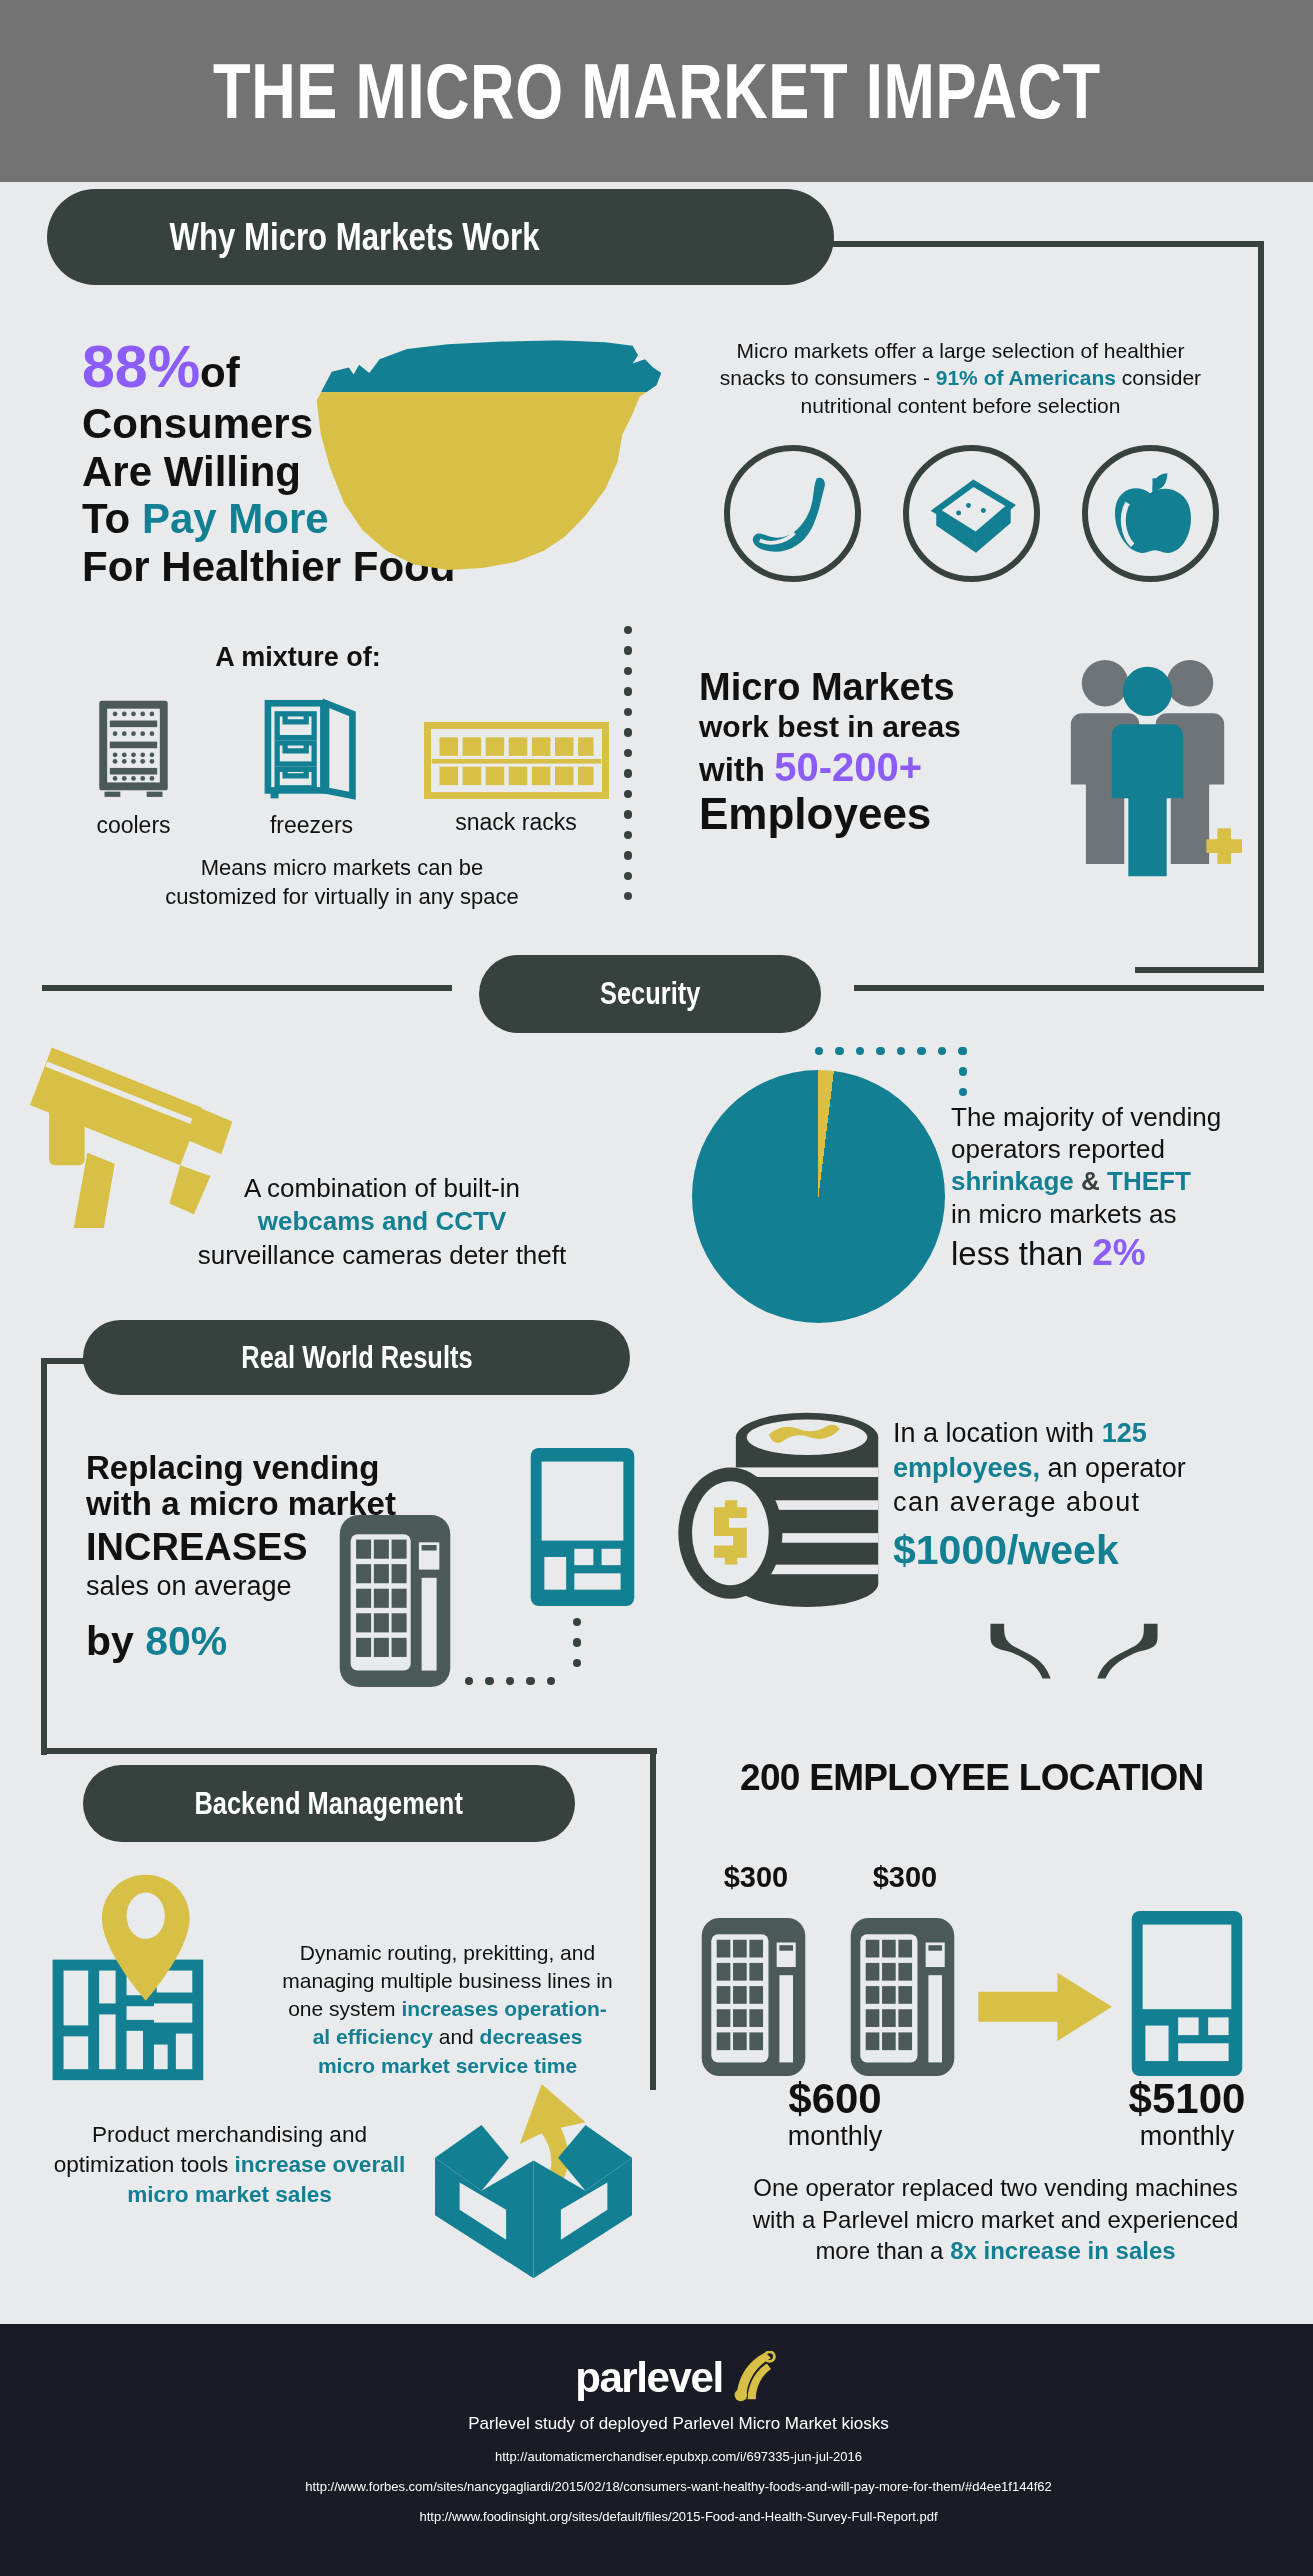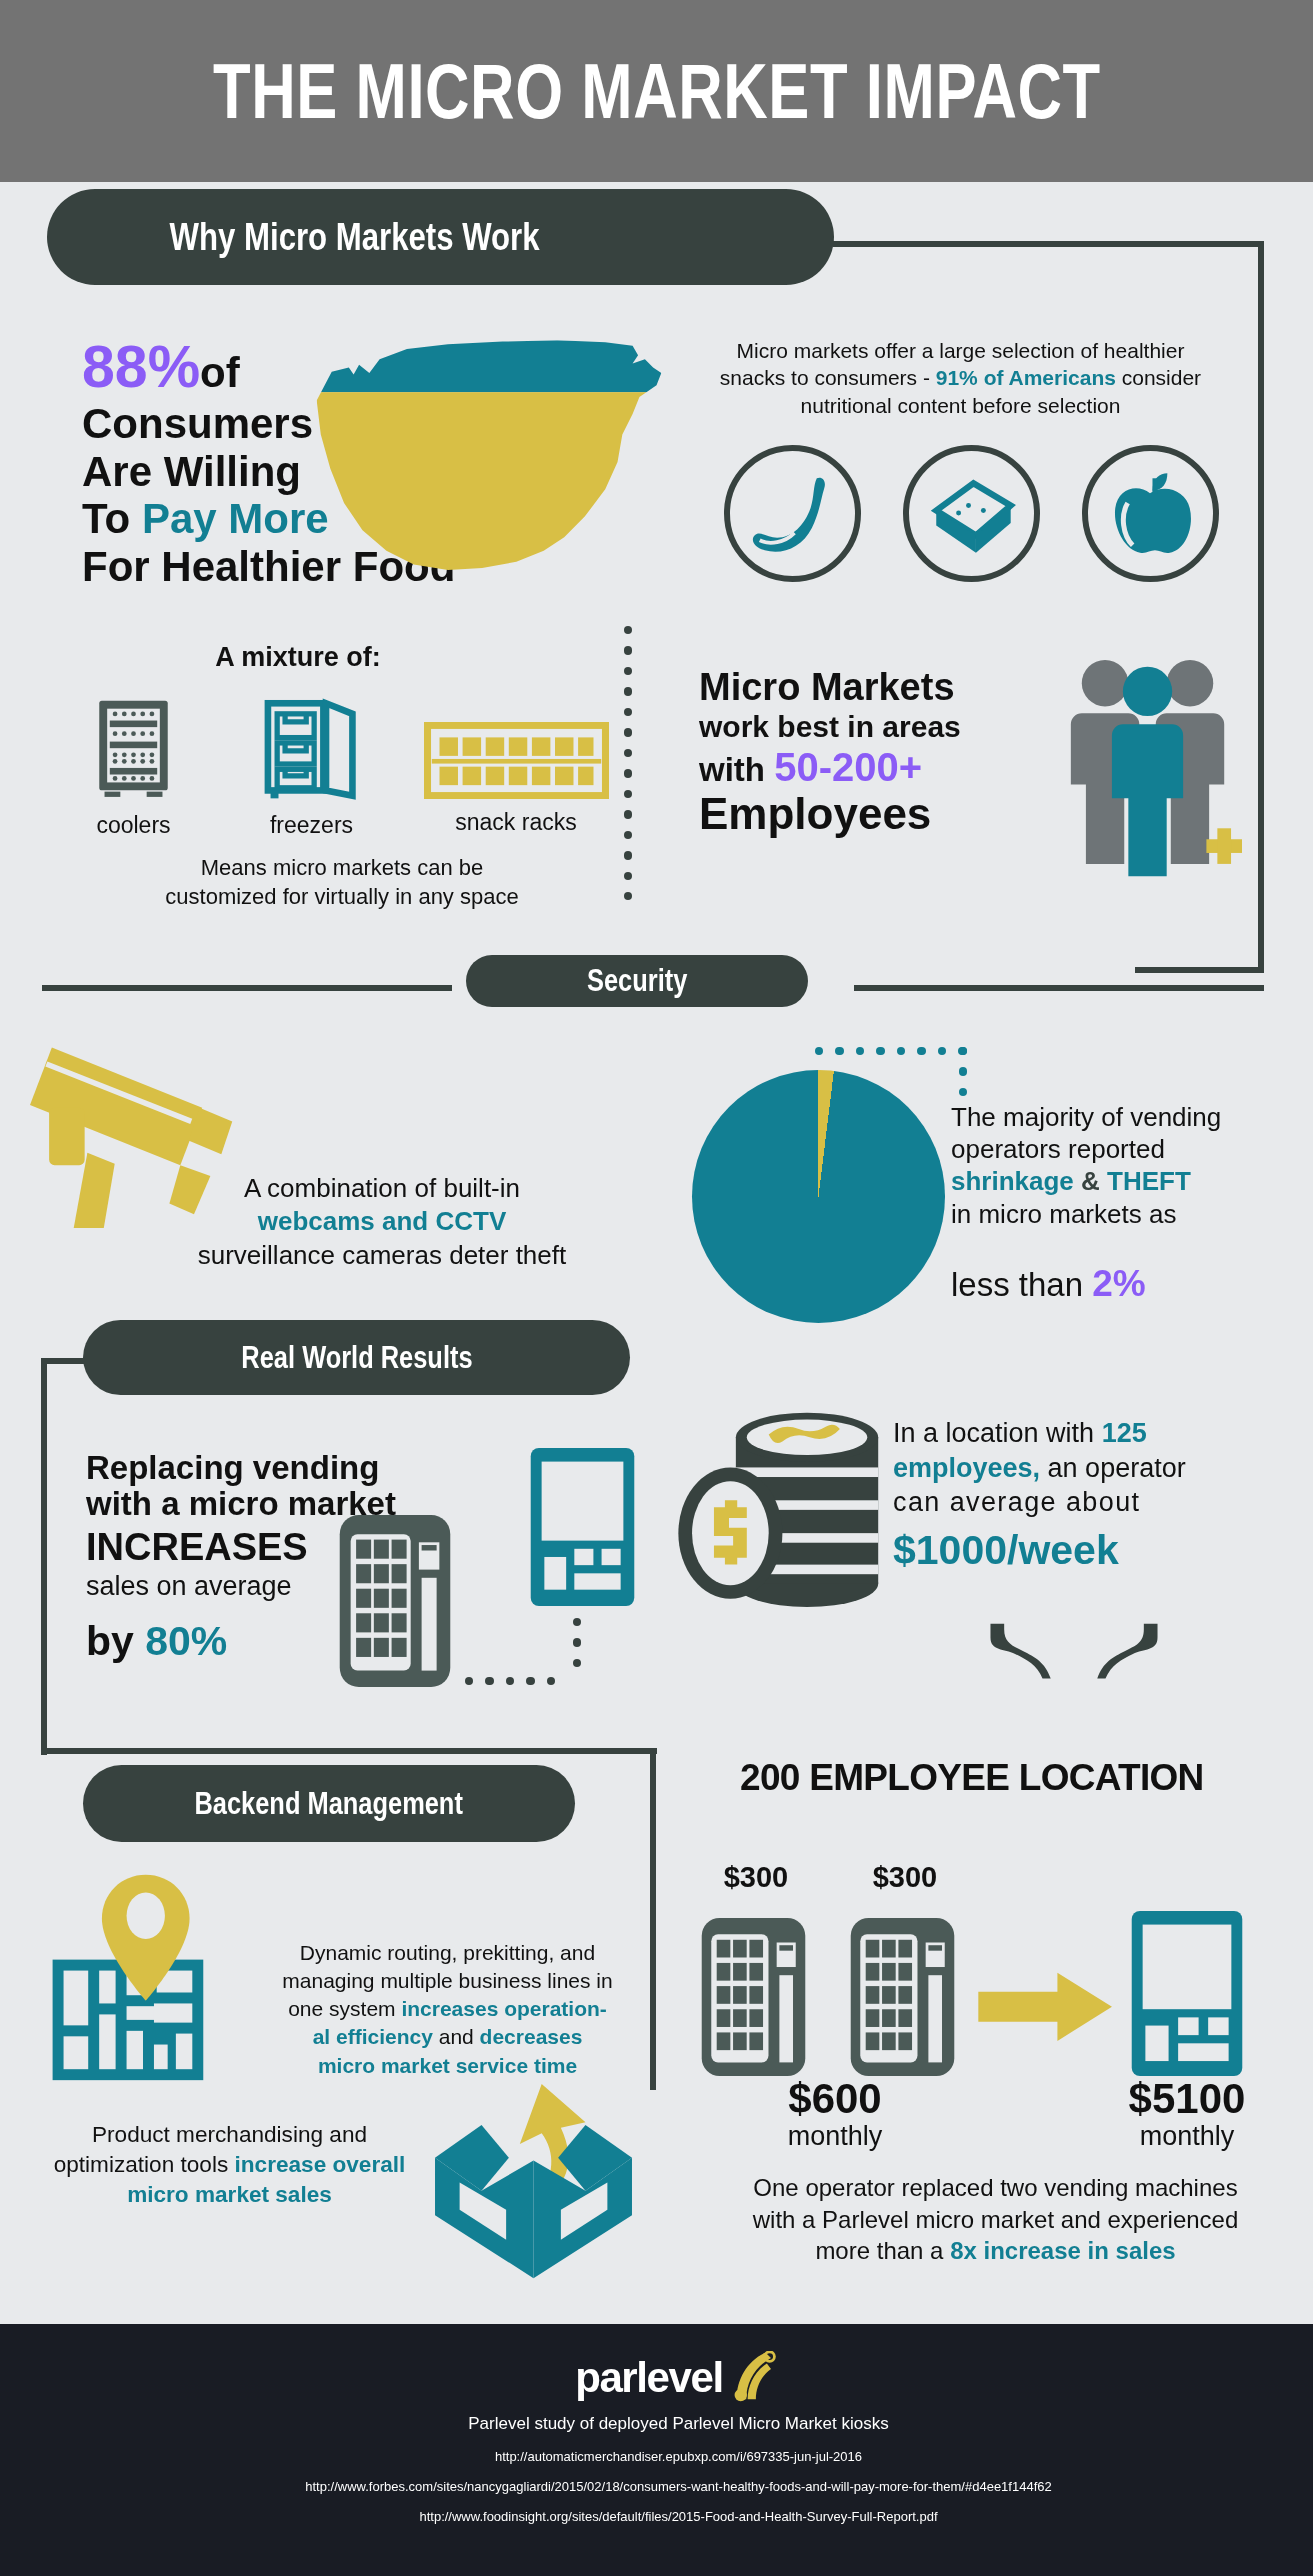--- a/index.html
+++ b/index.html
@@ -271,21 +271,21 @@
       <circle cx="61" cy="28" r="18"></circle>
       <path d="M43,52 h36 a8,8 0 0 1 8,8 v46 h-12 v57 h-28 v-57 h-12 v-46 a8,8 0 0 1 8,-8 Z"></path>
     </g>
     <g fill="#d8bf45">
       <rect x="104" y="136" width="26" height="10"></rect>
       <rect x="112" y="128" width="10" height="26"></rect>
     </g>
   </svg>
 
   <div class="rule" style="left:42px; top:985px; width:410px; height:6.2px;"></div>
-  <div class="pill" style="left:466px; top:955px; width:342px; height:52px; font-size:31px;">
+  <div class="pill" style="left:479px; top:955px; width:342px; height:78px; font-size:31px;">
     <span>Security</span>
   </div>
   <div class="rule" style="left:854px; top:985px; width:410px; height:6.2px;"></div>
 
   <svg class="abs" style="left:27px; top:1023px;" width="267" height="205" viewBox="0 0 195 150">
     <g fill="#d8bf45">
       <path d="M18,18 L128,62 L112,104 L2,60 Z"></path>
       <path d="M14,30 L120,72" stroke="#e8eaec" stroke-width="4" fill="none"></path>
       <path d="M112,104 L134,112 L122,140 L104,132 Z"></path>
       <path d="M44,95 L64,103 L56,150 L34,150 Z"></path>
@@ -318,21 +318,21 @@
       <i></i>
   </div>
 
   <div class="abs body-txt" style="left:951px; top:1101px; width:321px; font-size:26px; line-height:1.24;">
     <div class="blk">The majority of vending</div>
     <div class="blk">operators reported</div>
     <div style="white-space:nowrap;">
       <span class="teal" style="font-weight:bold;">shrinkage</span><span class="dark" style="font-weight:bold;"> &amp; </span><span class="teal" style="font-weight:bold;">THEFT</span>
     </div>
     <div class="blk">in micro markets as</div>
-    <div style="white-space:nowrap; font-size:33px;margin-top:31px;">
+    <div style="white-space:nowrap; font-size:33px;">
       <span class="blk">less than </span><span class="gold" style="font-weight:bold; font-size:37px;">2%</span>
     </div>
   </div>
 
   <div class="pill" style="left:83px; top:1320px; width:547px; height:75px; font-size:31px;">
     <span>Real World Results</span>
   </div>
   <div class="rule" style="left:41px; top:1358px; width:6.2px; height:397px;"></div>
   <div class="rule" style="left:41px; top:1358px; width:55px; height:6.2px;"></div>
   <div class="rule" style="left:41px; top:1748px; width:616px; height:6.2px;"></div>

